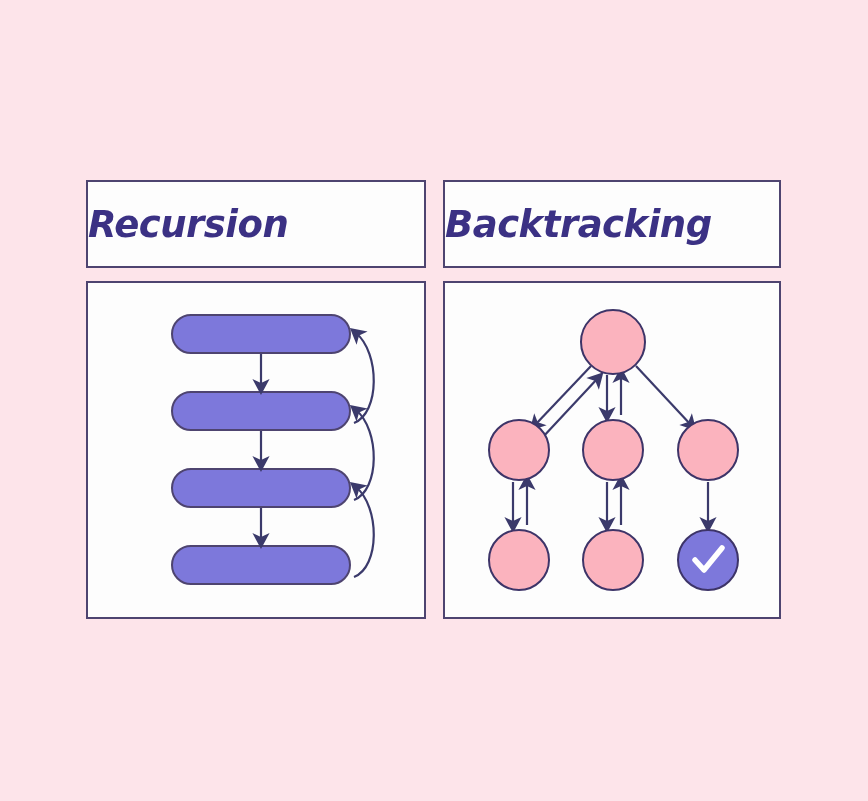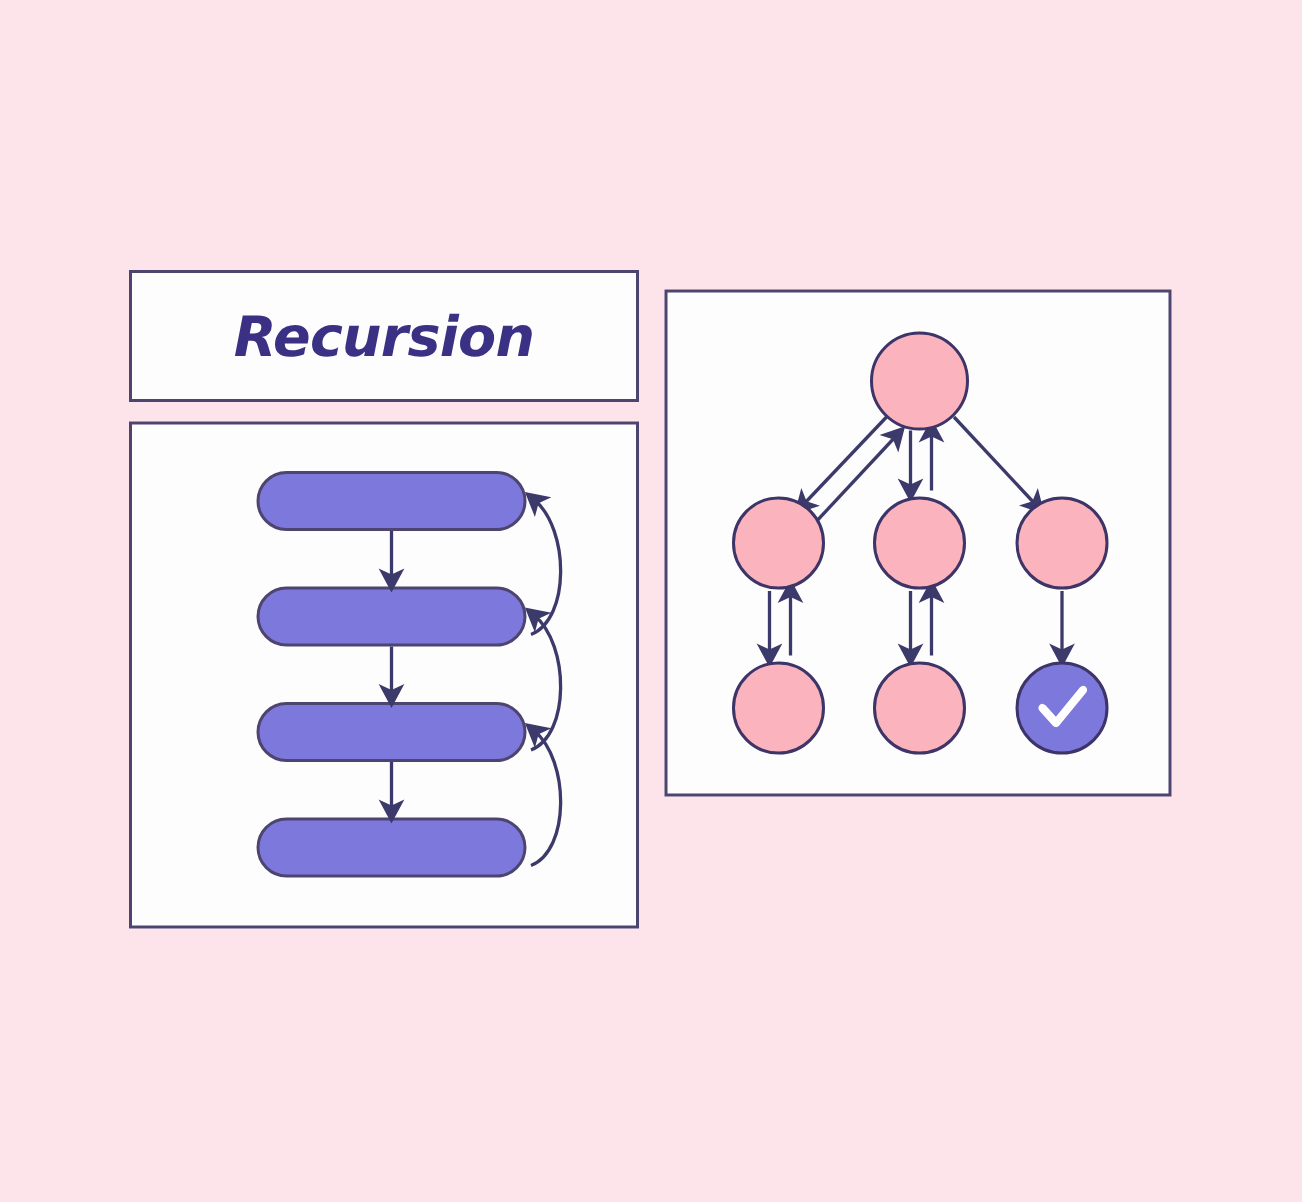--- a/index.html
+++ b/index.html
@@ -29,21 +29,20 @@
   #col-backtracking{ left: 443px; width: 338px; }
 
   
   .title-card {
     box-sizing: border-box;
     height: 88px;
     border: 2px solid #4e4470;
     background: #fdfdfd;
     display: flex;
     align-items: center;
-    justify-content: center;
   }
   .title-text {
     font-family: "DejaVu Sans", sans-serif;
     font-weight: bold;
     font-style: italic;
     font-size: 37px;
     letter-spacing: -0.5px;
     color: #3b3184;
     white-space: nowrap;
   }
@@ -101,20 +100,23 @@
 
         <path d="M266,140 C292,130 292,70 268,50" fill="none" stroke="#3b3a6b" stroke-width="2.2" marker-end="url(#arrowCurveR)"></path>
         <path d="M266,217 C292,207 292,147 268,127" fill="none" stroke="#3b3a6b" stroke-width="2.2" marker-end="url(#arrowCurveR)"></path>
         <path d="M266,294 C292,284 292,224 268,204" fill="none" stroke="#3b3a6b" stroke-width="2.2" marker-end="url(#arrowCurveR)"></path>
       </svg>
     </div>
   </div>
 
   <div class="column" id="col-backtracking">
 
+    <div class="title-card">
+      <div class="title-text">Backtracking</div>
+    </div>
 
     <div class="body-card">
       <svg class="diagram-svg" width="334" height="334" viewBox="0 0 334 334">
         <defs>
           <marker id="arrowB" markerWidth="9" markerHeight="9" refX="4.2" refY="4.5" orient="auto" markerUnits="strokeWidth">
             <path d="M0.6,0.6 L7.8,4.5 L0.6,8.4 L2.4,4.5 Z" fill="#3b3a6b"></path>
           </marker>
         </defs>
 
         <line x1="146" y1="83" x2="90" y2="142" stroke="#3b3a6b" stroke-width="2.2" marker-end="url(#arrowB)"></line>

